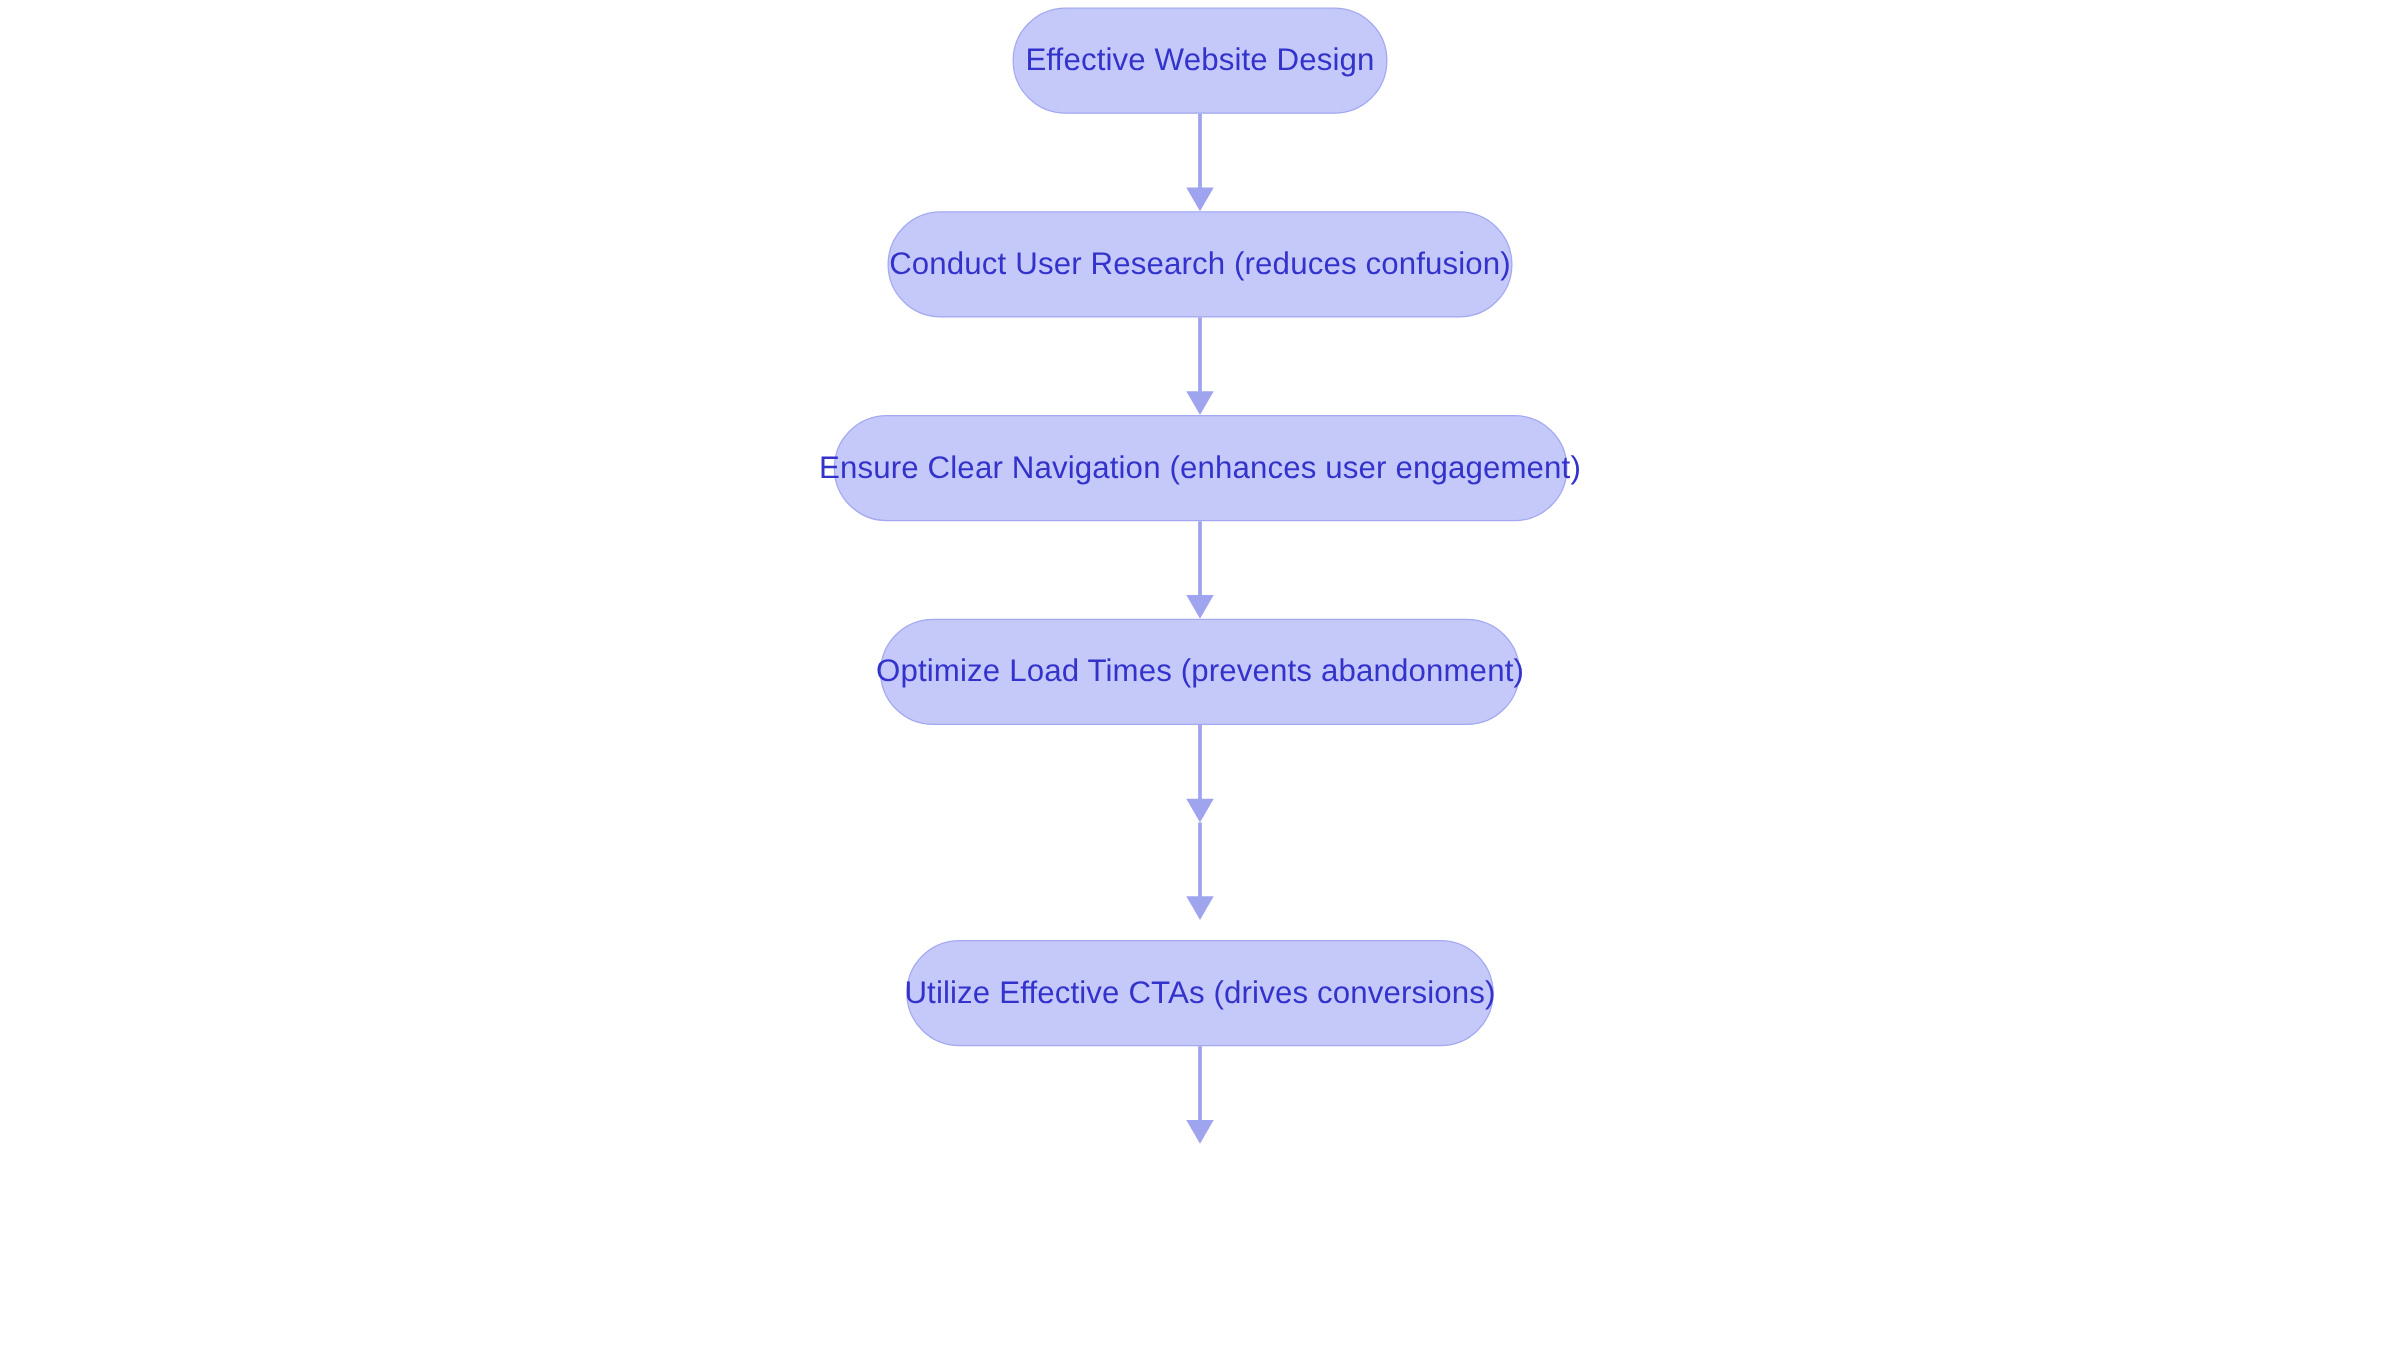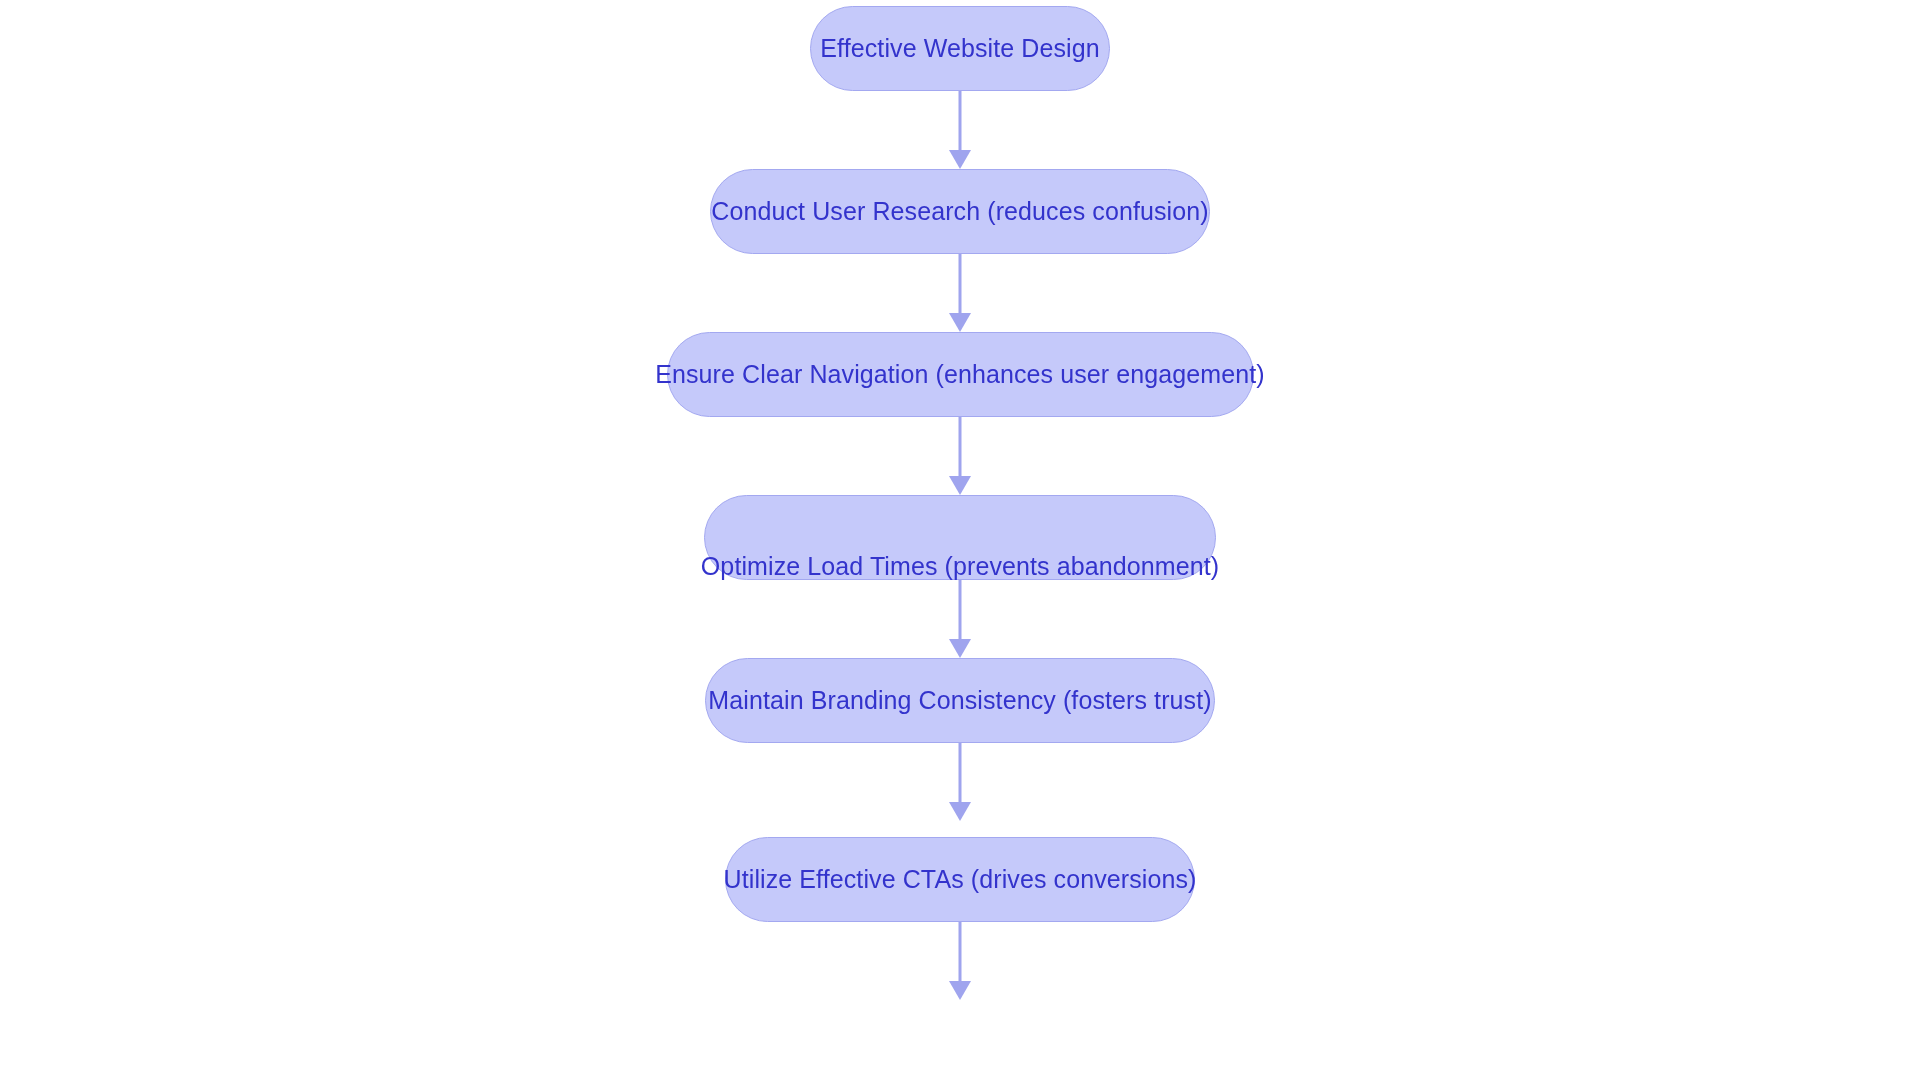--- a/index.html
+++ b/index.html
@@ -85,21 +85,21 @@
     height: 0;
     border-left: 11px solid transparent;
     border-right: 11px solid transparent;
     border-top: 19px solid #9fa4ee;
   }
 
   
   .w-n0 { width: 300px; }
   .w-n1 { width: 500px; }
   .w-n2 { width: 587px; align-items: center; }
-  .w-n3 { width: 512px; align-items: flex-end; }
+  .w-n3 { width: 512px; }
   .w-n4 { width: 510px; }
   .w-n5 { width: 470px; margin-top: 16px; }
   .w-n6 { width: 540px; }
 </style>
 </head>
 <body>
 
 <div id="flow-root">
   <div class="flow-column">
 
@@ -132,23 +132,20 @@
 
     <div class="flow-node w-n3">
       <span class="flow-node-label">Optimize Load Times (prevents abandonment)</span>
     </div>
 
     <div class="flow-connector">
       <div class="shaft"></div>
       <div class="arrowhead"></div>
     </div>
 
-    <div class="flow-node w-n4">
-      <span class="flow-node-label">Maintain Branding Consistency (fosters trust)</span>
-    </div>
 
     <div class="flow-connector">
       <div class="shaft"></div>
       <div class="arrowhead"></div>
     </div>
 
     <div class="flow-node w-n5">
       <span class="flow-node-label">Utilize Effective CTAs (drives conversions)</span>
     </div>
 

